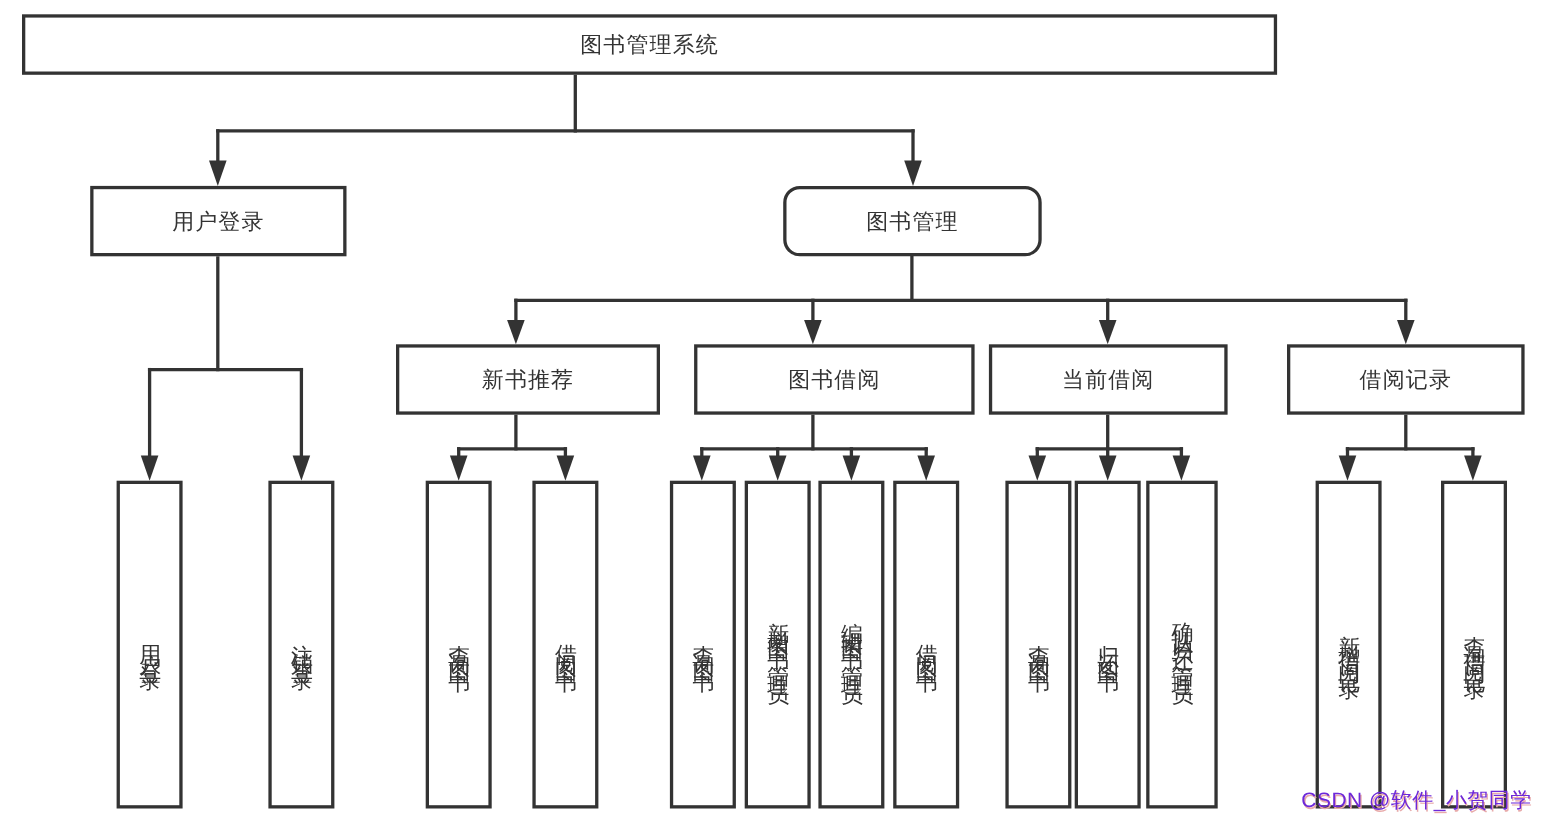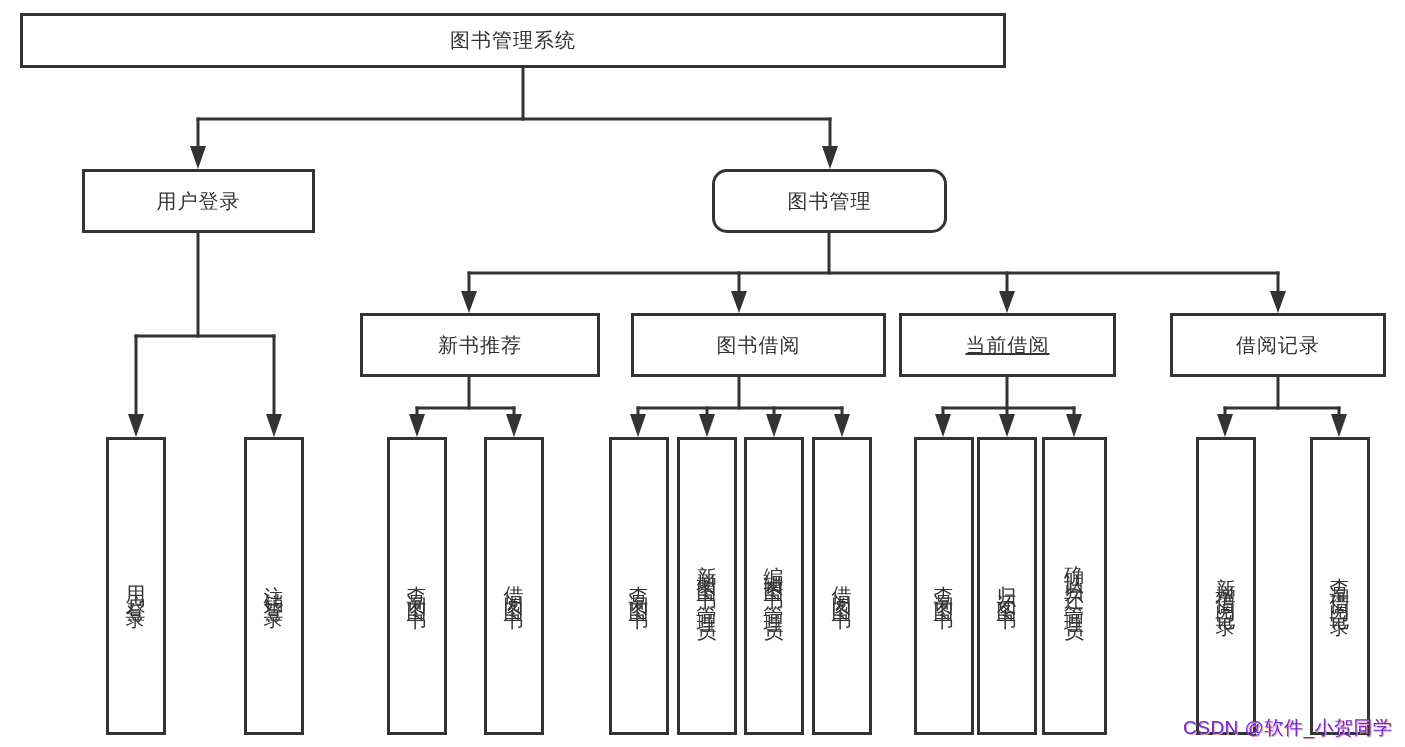--- a/index.html
+++ b/index.html
@@ -22,21 +22,21 @@
     position: absolute;
     box-sizing: border-box;
     border: 3px solid #333333;
     background: #ffffff;
     display: flex;
     align-items: center;
     justify-content: center;
     color: #333333;
   }
   .hbox { font-size: 20px; letter-spacing: 1px; }
-  .root  { left: 20px;  top: 13px;  width: 986px; height: 55px; }
+  .root  { left: 20px;  top: 13px;  width: 1141px; height: 55px; }
   .lvl2  { top: 169px; height: 64px; }
   .lvl3  { top: 313px; height: 64px; }
   .leaf  { top: 437px; height: 298px; width: 60px; }
   .leaf .vtext {
     writing-mode: vertical-rl;
     text-orientation: mixed;
     font-size: 20px;
     letter-spacing: 8px;
     line-height: 1;
     color: #333333;
@@ -130,21 +130,21 @@
   <div class="node hbox lvl2" style="left:712px; width:235px;border-radius:15px;">
     <span>图书管理</span>
   </div>
 
   <div class="node hbox lvl3" style="left:360px; width:240px;font-family:Liberation Mono, monospace;">
     <span>新书推荐</span>
   </div>
   <div class="node hbox lvl3" style="left:631px; width:255px;">
     <span>图书借阅</span>
   </div>
-  <div class="node hbox lvl3" style="left:899px; width:217px;text-decoration:underline;">
+  <div class="node hbox lvl3" style="left:899px; width:217px;">
     <span>当前借阅</span>
   </div>
   <div class="node hbox lvl3" style="left:1170px; width:216px;">
     <span>借阅记录</span>
   </div>
 
   <div class="node leaf" style="left:106px;">
     <span class="vtext">用户登录</span>
   </div>
   <div class="node leaf" style="left:244px;">

